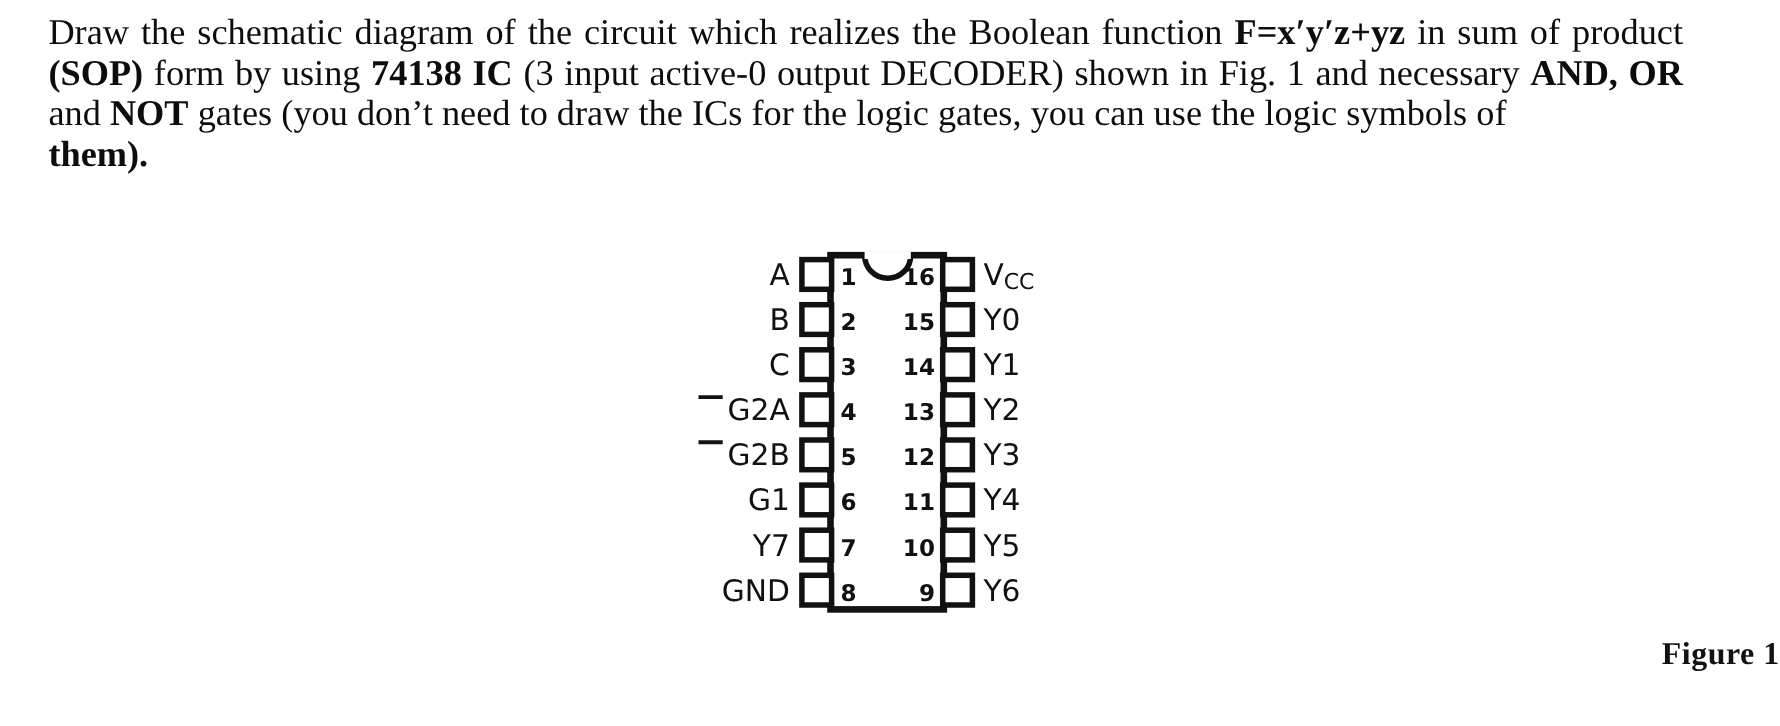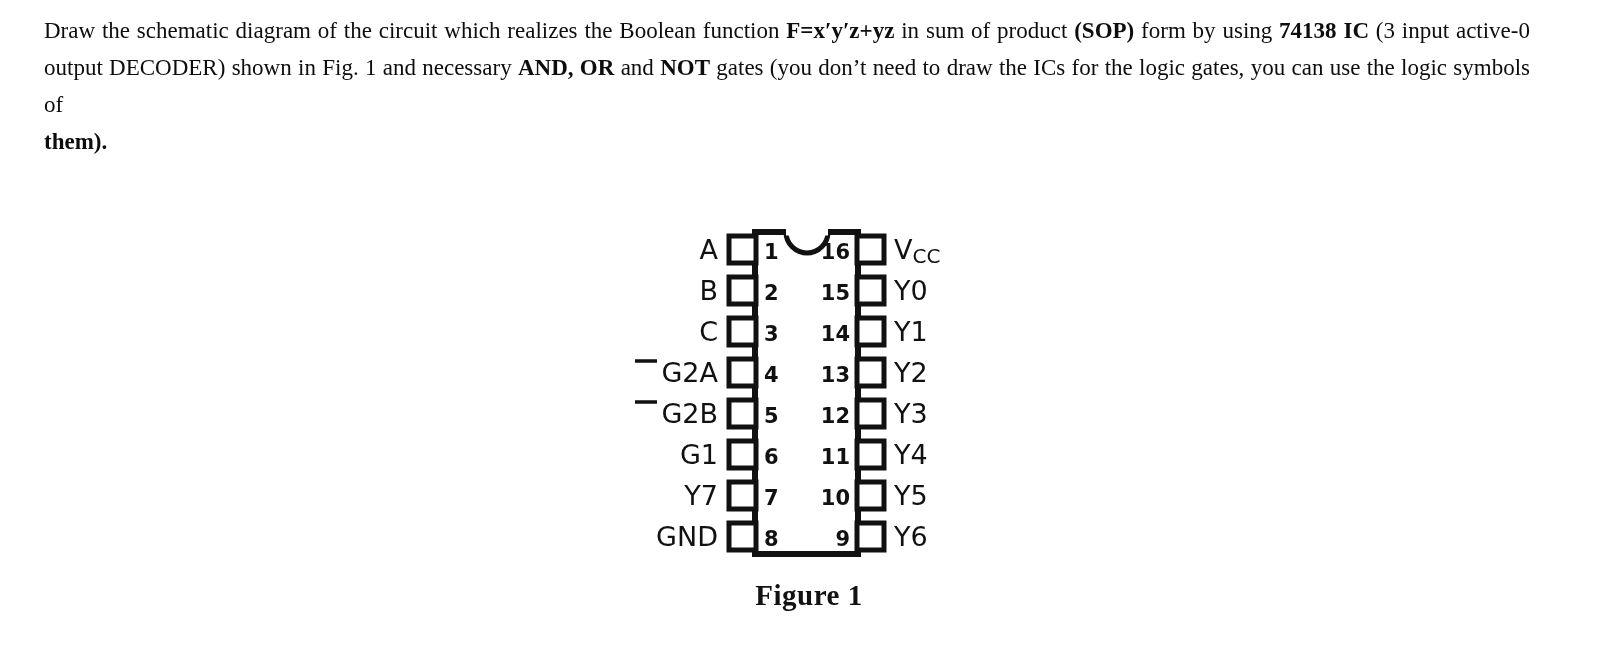--- a/index.html
+++ b/index.html
@@ -15,21 +15,21 @@
     color: #000000;
     overflow: hidden;
   }
 
   
   #question-block {
     position: absolute;
     left: 44px;
     top: 12px;
     width: 1486px;
-    font-size: 23px;
+    font-size: 33px;
     line-height: 37px;
     text-align: justify;
     text-justify: inter-word;
     color: #0d0d0d;
   }
   #question-block .b { font-weight: bold; }
   #question-block .lastline { text-align: left; font-weight: bold; }
 
   
   #figure-area {
@@ -49,21 +49,21 @@
     font-family: "DejaVu Sans", "Liberation Sans", sans-serif;
   }
 
   .ic-svg { display: block; }
 
   #figure-caption {
     position: absolute;
     left: 0;
     top: 383px;
     width: 1618px;
-    text-align: center;
+    text-align: right;
     font-family: "Liberation Serif", "DejaVu Serif", serif;
     font-weight: bold;
     font-size: 29px;
     letter-spacing: 0.5px;
     color: #121212;
   }
 
   
   .pin-label {
     font-family: "DejaVu Sans", "Liberation Sans", sans-serif;

